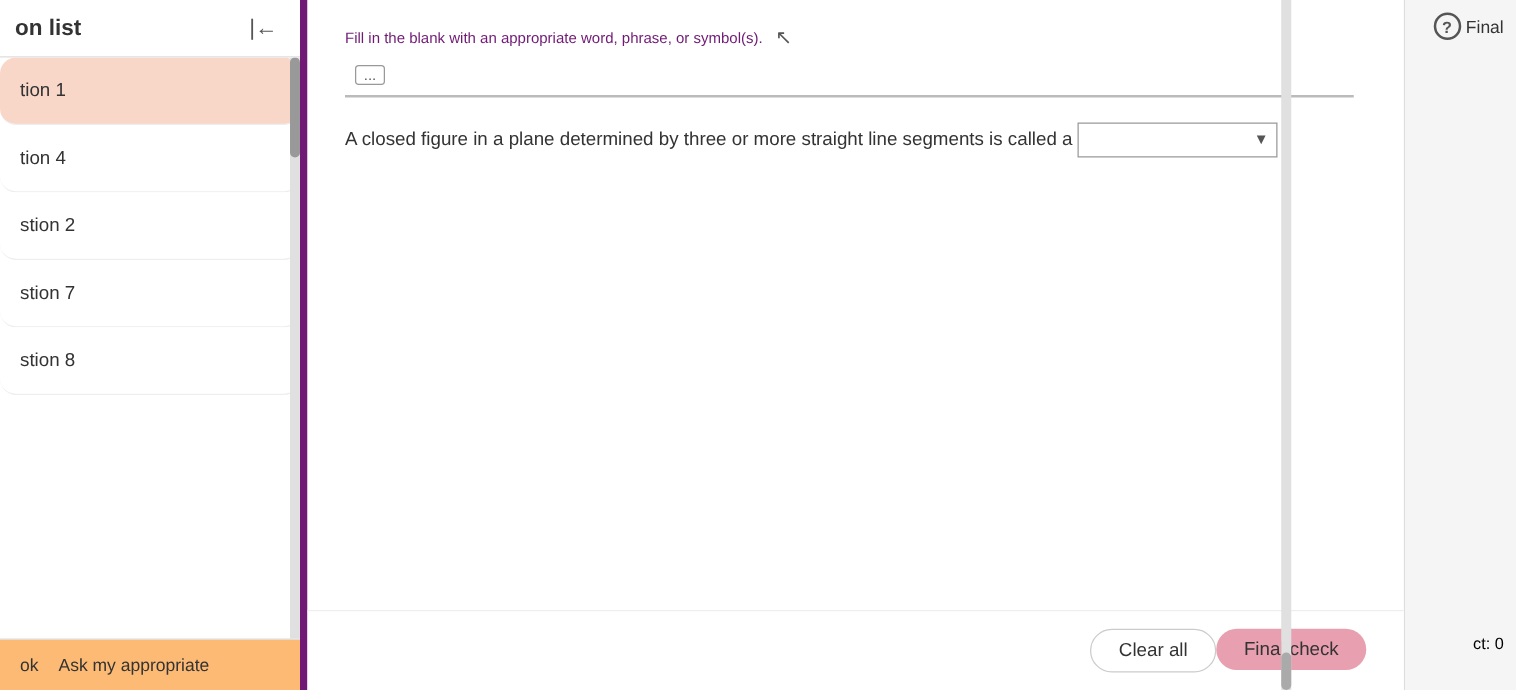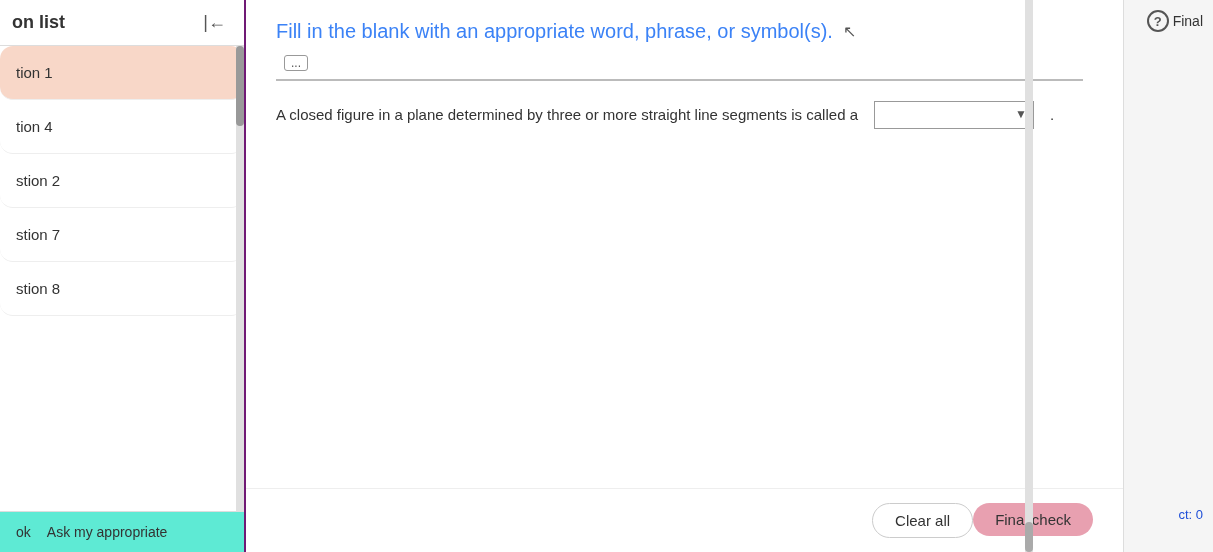--- a/index.html
+++ b/index.html
@@ -10,21 +10,21 @@
       height: 552px;
       overflow: hidden;
       display: flex;
     }
 
     
     .sidebar {
       width: 246px;
       min-width: 246px;
       background: #fff;
-      border-right: 2px solid #701a75;
+      border-right: 6px solid #701a75;
       display: flex;
       flex-direction: column;
       height: 552px;
       overflow: hidden;
     }
 
     .sidebar-header {
       display: flex;
       align-items: center;
       padding: 10px 12px;
@@ -85,21 +85,21 @@
       background: #999;
       border-radius: 4px;
     }
 
     .sidebar-footer {
       padding: 12px 16px;
       border-top: 1px solid #ddd;
       display: flex;
       gap: 16px;
       align-items: center;
-      background: #5eead4;
+      background: #fdba74;
       text-align: center;
     }
 
     .sidebar-footer-link {
       font-size: 14px;
       color: #333;
       cursor: pointer;
       text-decoration: none;
     }
 
@@ -121,22 +121,22 @@
     }
 
     .instruction-row {
       display: flex;
       align-items: center;
       gap: 10px;
       margin-bottom: 12px;
     }
 
     .instruction-text {
-      font-size: 20px;
-      color: #3b82f6;
+      font-size: 12px;
+      color: #701a75;
     }
 
     .cursor-icon {
       font-size: 16px;
       color: #555;
     }
 
     .divider-line {
       border: none;
       border-top: 2px solid #bbb;
@@ -154,21 +154,21 @@
       cursor: pointer;
     }
 
     .question-sentence {
       font-size: 15px;
       color: #333;
       line-height: 1.8;
       display: flex;
       align-items: center;
       flex-wrap: wrap;
-      gap: 16px;
+      gap: 4px;
       text-align: right;
     }
 
     .answer-dropdown {
       display: inline-flex;
       align-items: center;
       border: 1px solid #999;
       background: #fff;
       padding: 2px 6px;
       min-width: 160px;
@@ -247,21 +247,21 @@
       display: flex;
       align-items: center;
       justify-content: center;
       font-size: 13px;
       font-weight: bold;
       color: #555;
     }
 
     .score-badge {
       font-size: 13px;
-      color: #1d4ed8;
+      color: #000000;
       text-align: right;
       margin-top: auto;
       padding-bottom: 20px;
     }
   </style>
 </head>
 <body>
 
 <div class="sidebar">
   <div class="sidebar-header">

